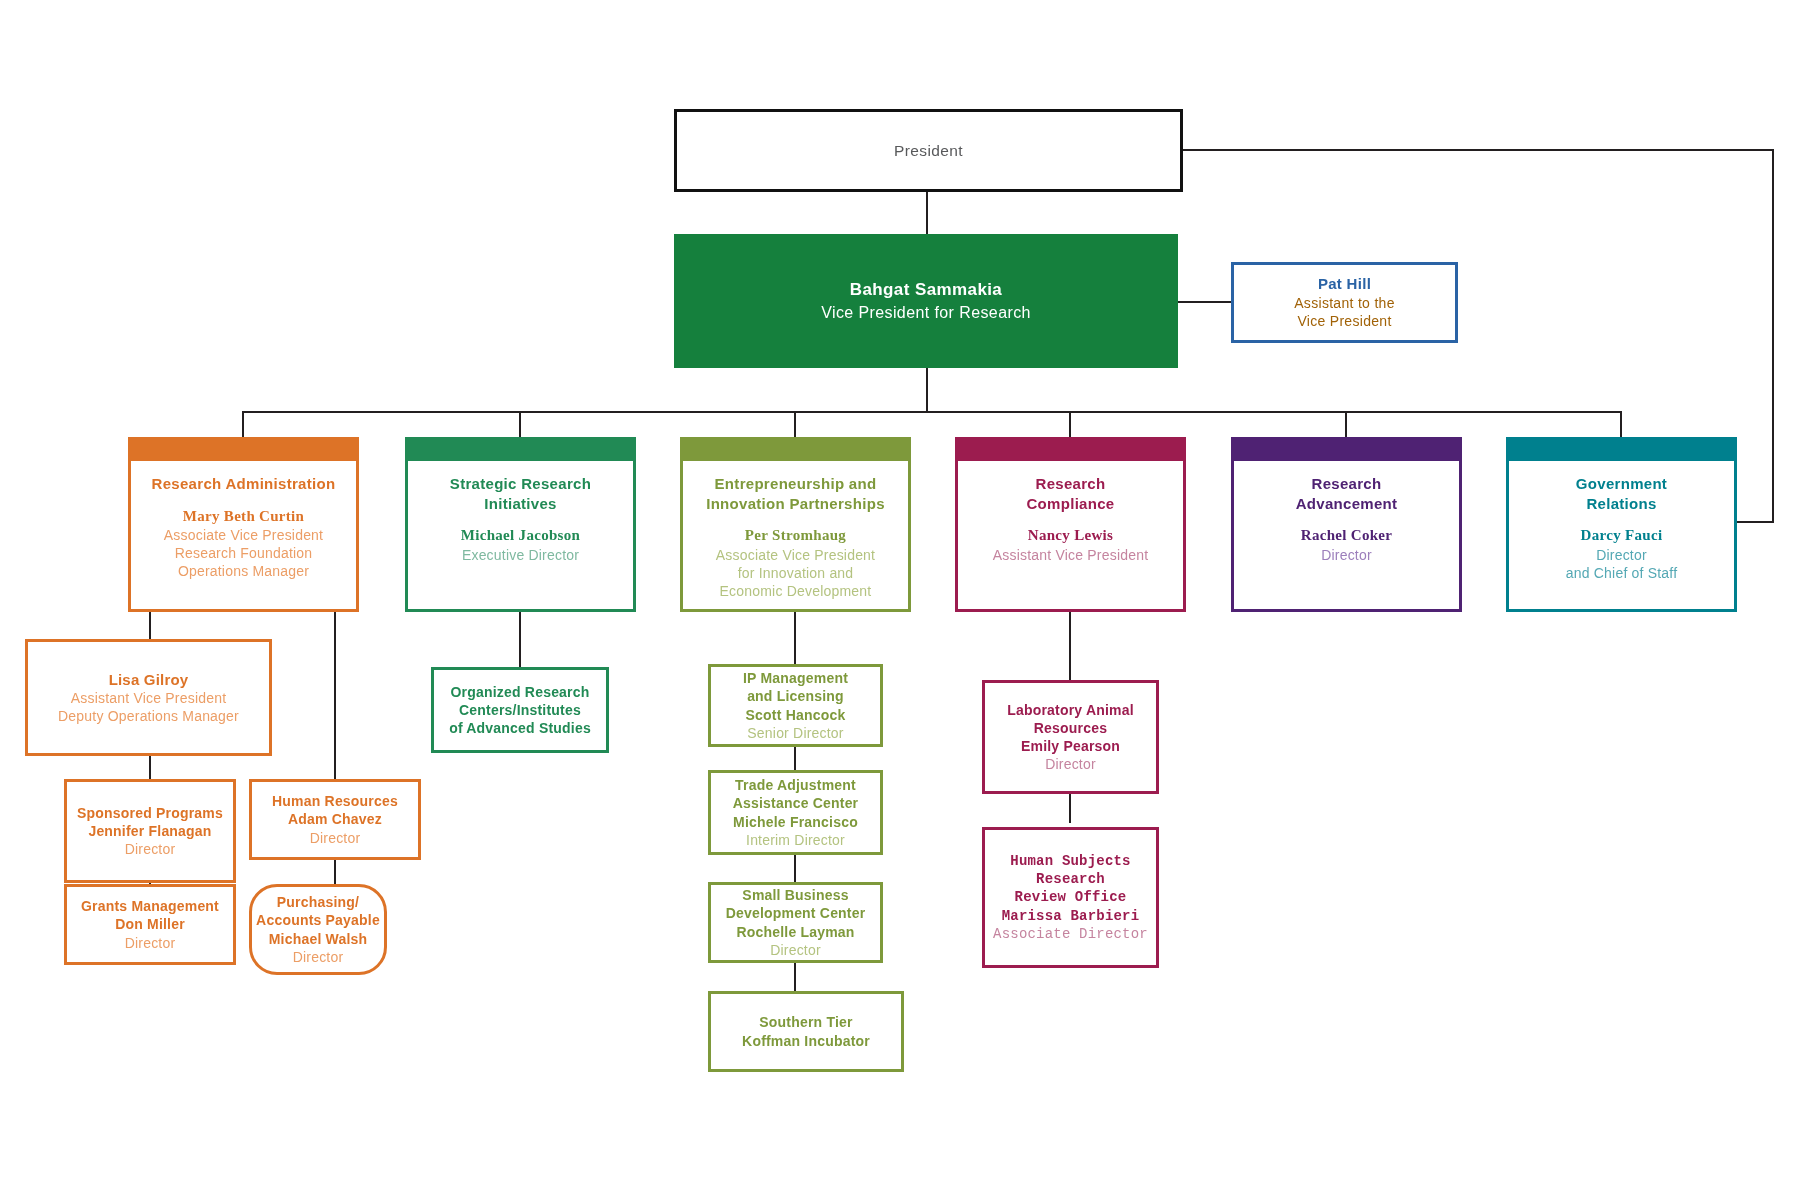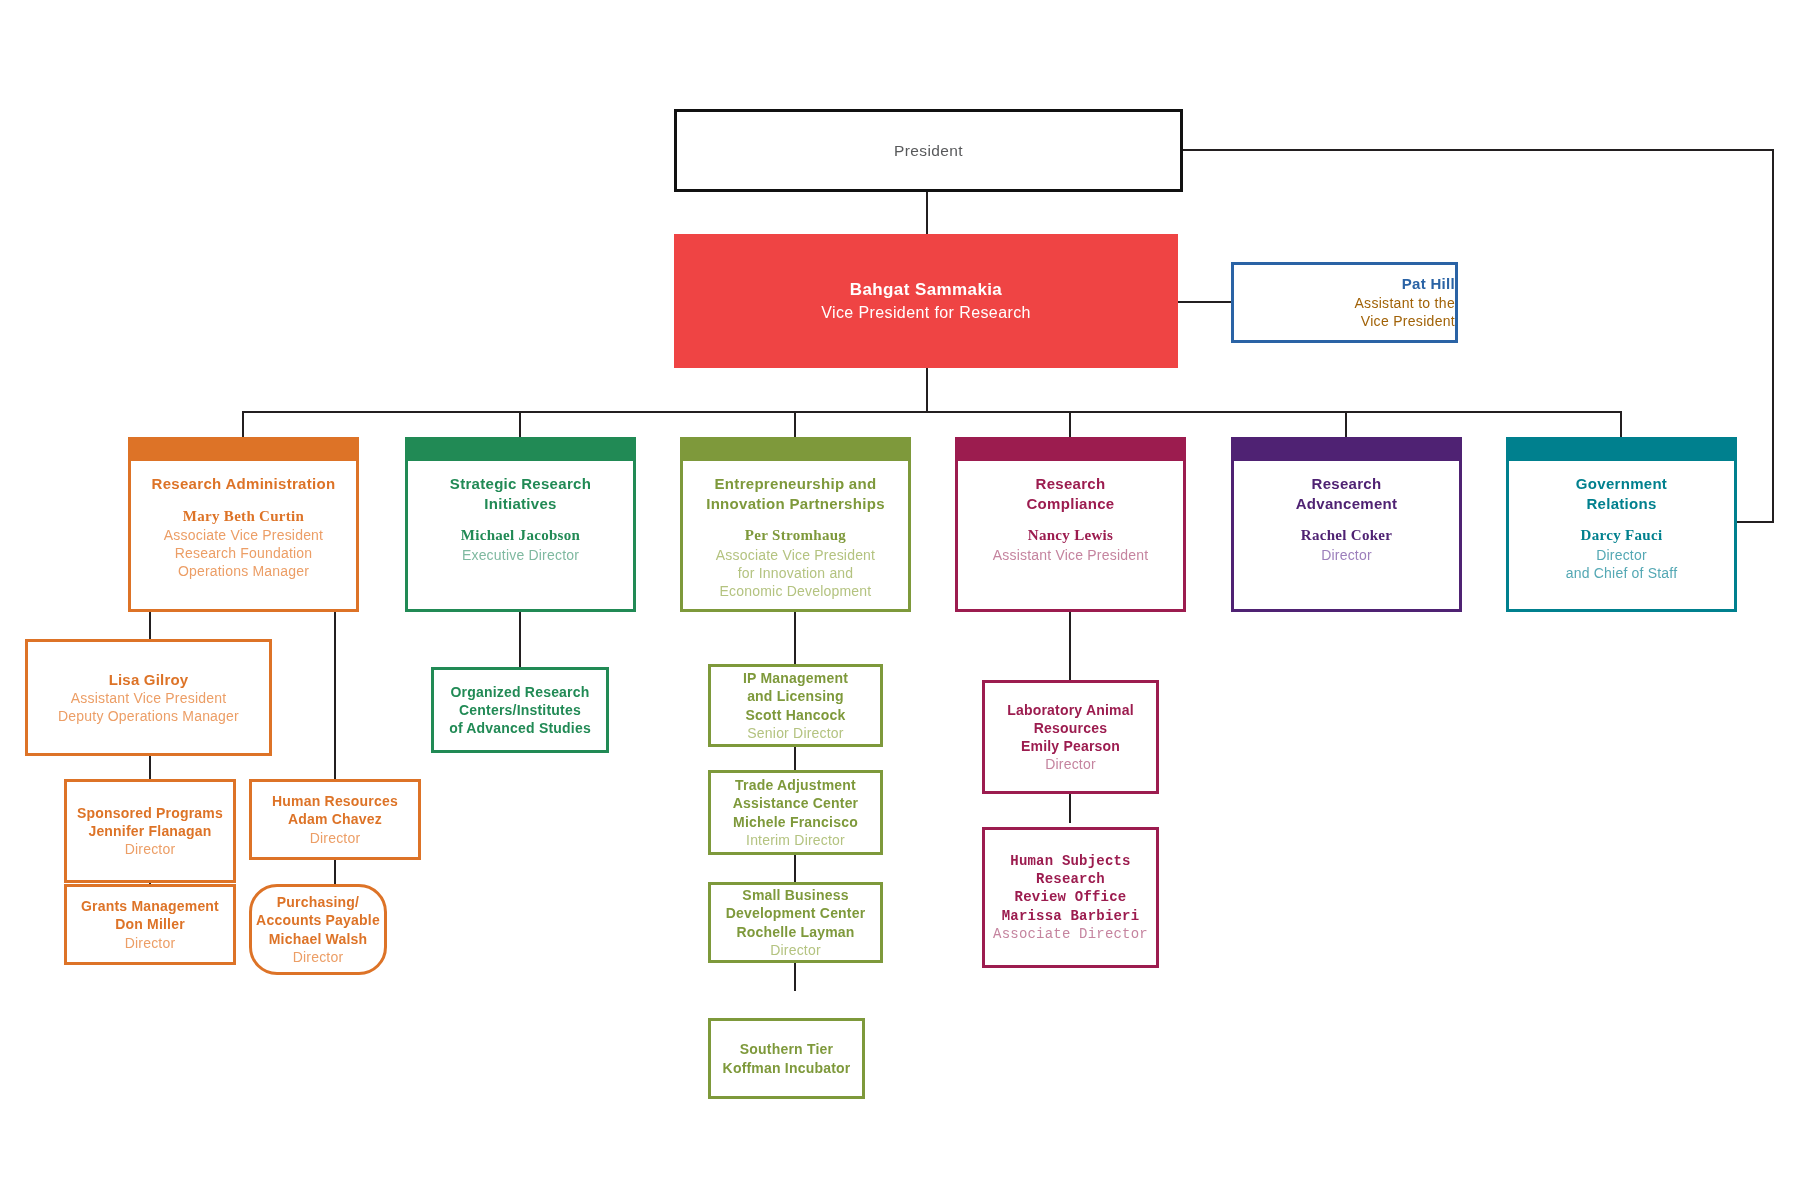--- a/index.html
+++ b/index.html
@@ -6,24 +6,24 @@
   body{width:1800px;height:1200px;position:relative;overflow:hidden;
        font-family:"Liberation Sans", sans-serif;-webkit-font-smoothing:antialiased;}
   #chart{position:absolute;inset:0;}
   .pre{white-space:pre-line;}
   .line{position:absolute;background:#231f20;}
   
   .box{position:absolute;box-sizing:border-box;background:#fff;text-align:center;}
   .president{border:3px solid #111111;display:flex;flex-direction:column;justify-content:center;gap:3px;}
   .president .p-name{font-size:17px;font-weight:700;letter-spacing:.4px;color:#231f20;}
   .president .p-title{font-size:15.5px;color:#58595b;letter-spacing:.4px;}
-  .vp{background:#ef4444;border:none;display:flex;flex-direction:column;justify-content:center;gap:4px;}
+  .vp{background:#15803d;border:none;display:flex;flex-direction:column;justify-content:center;gap:4px;}
   .vp .p-name{font-size:17px;font-weight:700;letter-spacing:.4px;color:#ffffff;}
   .vp .p-title{font-size:16px;font-weight:500;letter-spacing:.4px;color:#ffffff;}
-  .assistant{border:3px solid #2a63a5;display:flex;flex-direction:column;justify-content:center;gap:2px;text-align:right;}
+  .assistant{border:3px solid #2a63a5;display:flex;flex-direction:column;justify-content:center;gap:2px;}
   .assistant .p-name{font-size:15px;font-weight:700;letter-spacing:.3px;color:#2a63a5;}
   .assistant .p-title{font-size:14px;letter-spacing:.3px;color:#a16207;line-height:1.3;}
   
   .dept{position:absolute;box-sizing:border-box;width:231px;height:175px;
         border:3px solid var(--c);background:#fff;text-align:center;}
   .dept .band{height:21px;background:var(--c);}
   .dept .d-title{margin-top:13px;font-size:15px;font-weight:700;letter-spacing:.3px;color:var(--c);line-height:1.3;}
   .dept .d-name{margin-top:13px;font-size:15px;font-weight:700;letter-spacing:.3px;color:var(--c);line-height:1.3;font-family:Liberation Serif, serif;}
   .dept .d-role{font-size:14px;letter-spacing:.2px;color:var(--cl);line-height:1.3;}
   
@@ -186,21 +186,21 @@
     <div class="b-role">Interim Director</div>
   </div>
 
   <div class="sub" style="left: 708px; top: 882px; width: 175px; height: 81px; --c: #7e993b; --cl: #b4c380;">
     <div class="b-title pre">Small Business
 Development Center</div>
     <div class="b-name">Rochelle Layman</div>
     <div class="b-role">Director</div>
   </div>
 
-  <div class="sub" style="left: 708px; top: 1018px; width: 157px; height: 81px; --c: #7e993b; --cl: #b4c380;">
+  <div class="sub" style="left: 708px; top: 991px; width: 196px; height: 81px; --c: #7e993b; --cl: #b4c380;">
     <div class="b-title pre">Southern Tier
 Koffman Incubator</div>
   </div>
 
   <div class="sub" style="left: 982px; top: 680px; width: 177px; height: 114px; --c: #9c1c4f; --cl: #c5849f;">
     <div class="b-title pre">Laboratory Animal
 Resources</div>
     <div class="b-name">Emily Pearson</div>
     <div class="b-role">Director</div>
   </div>

